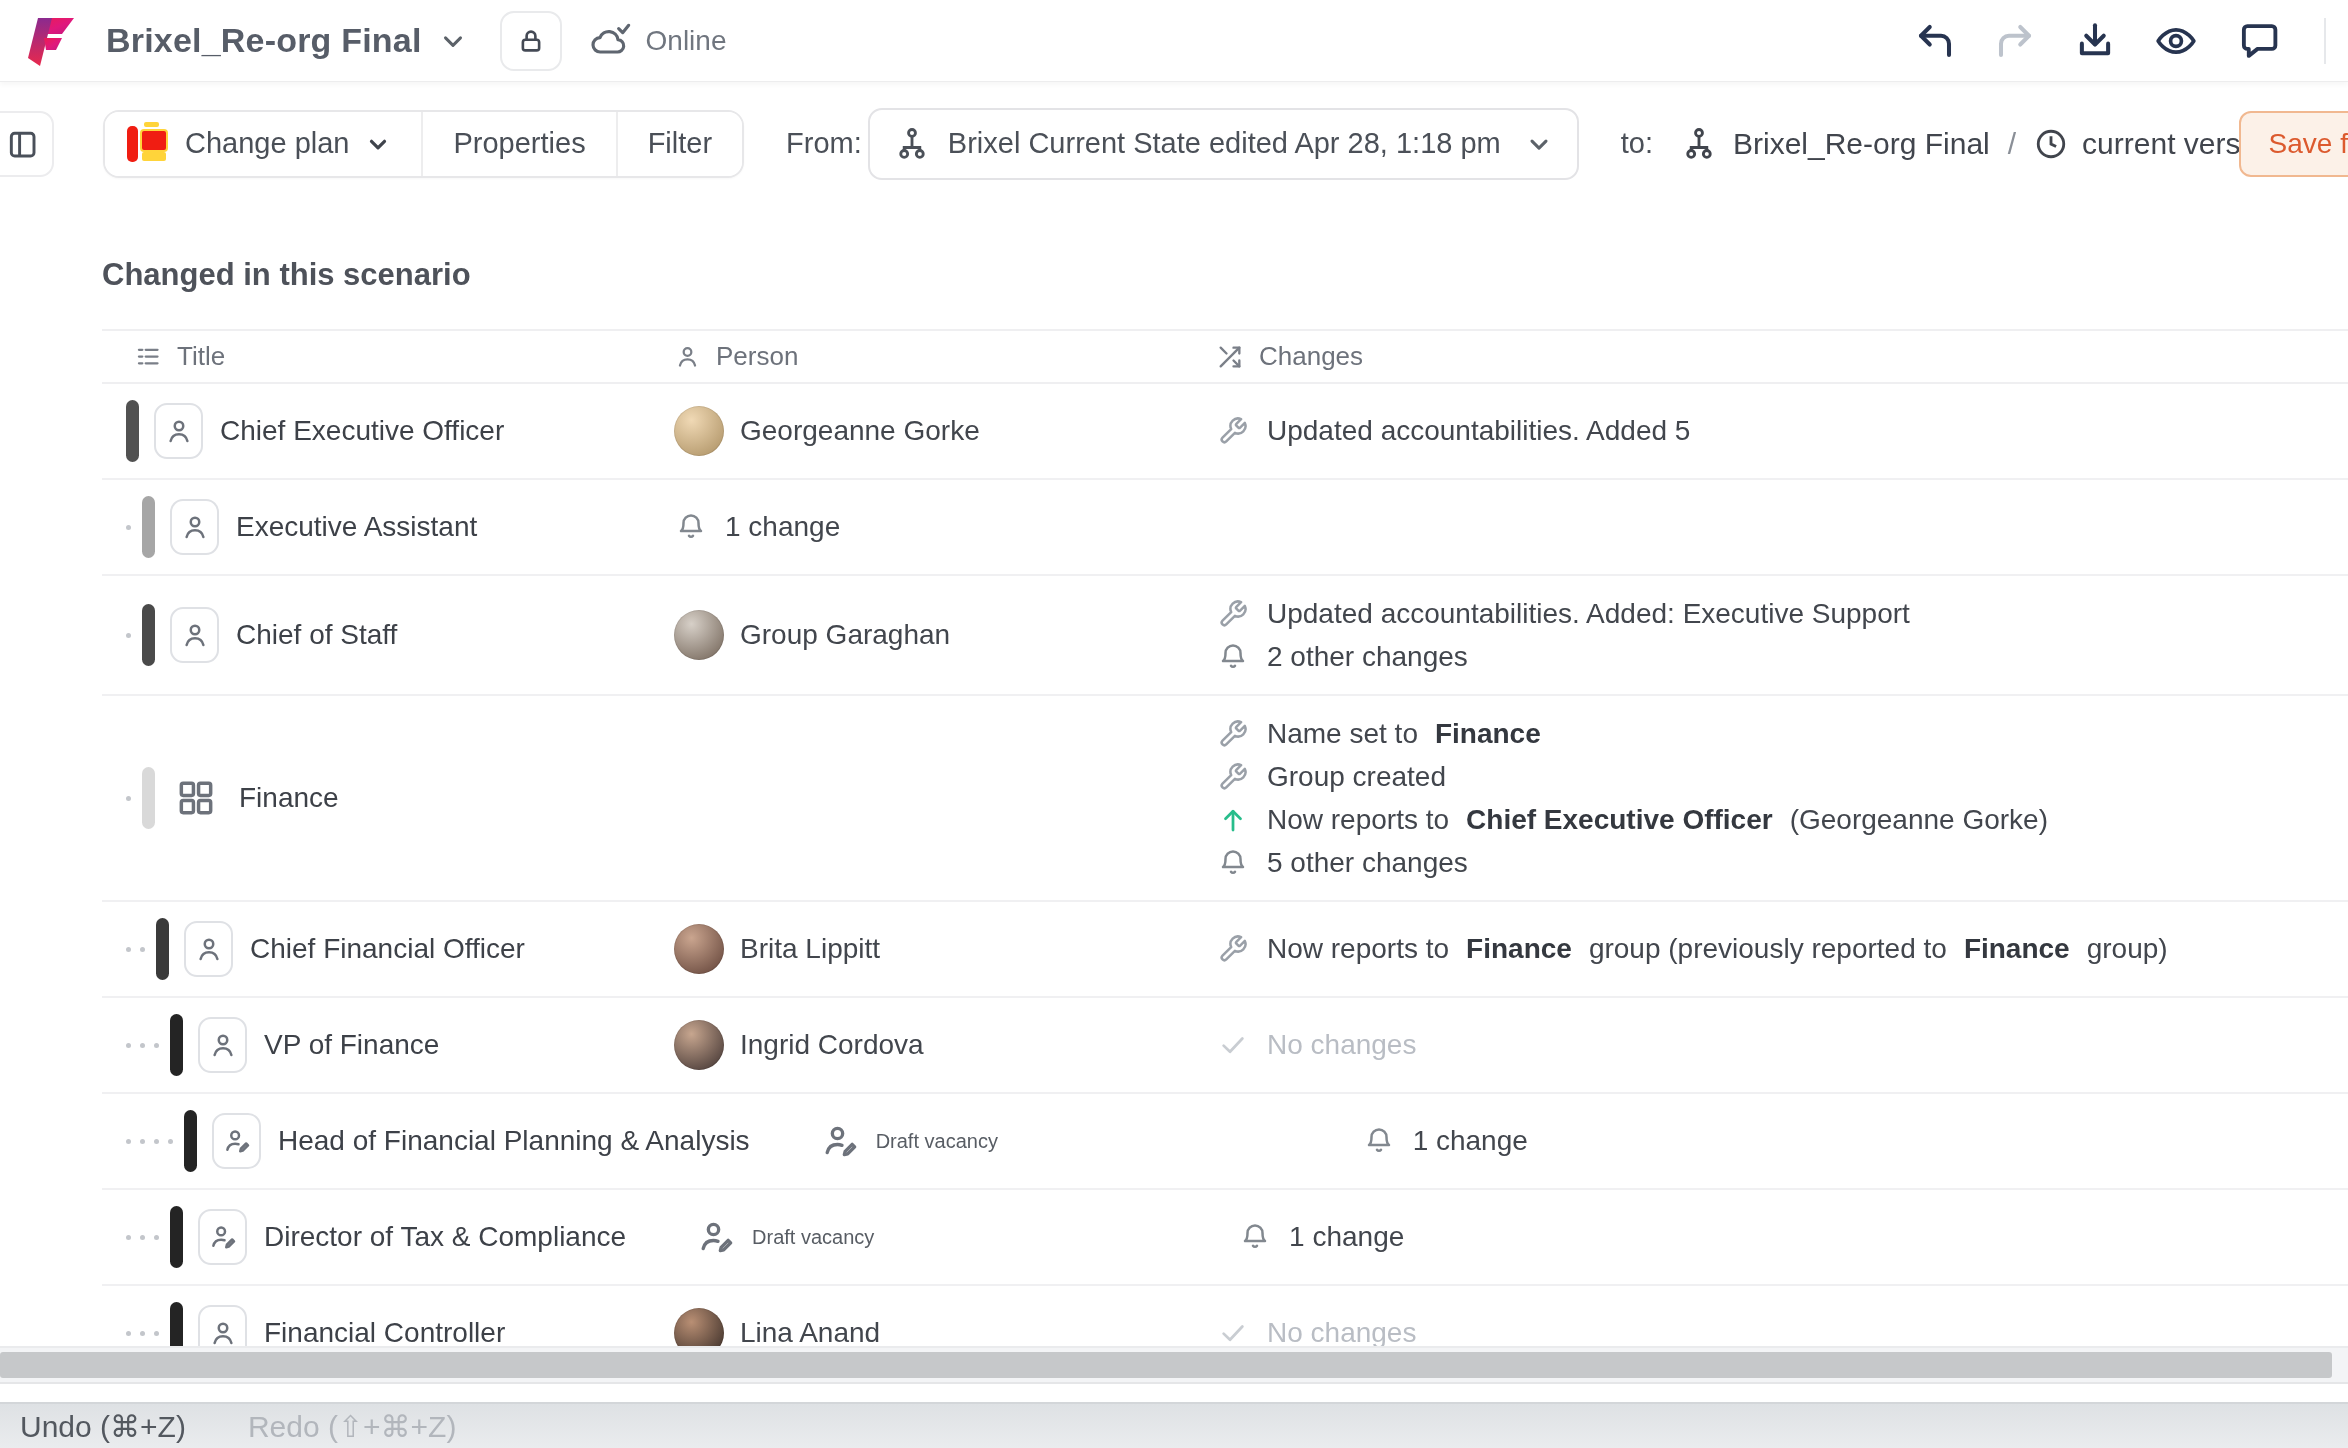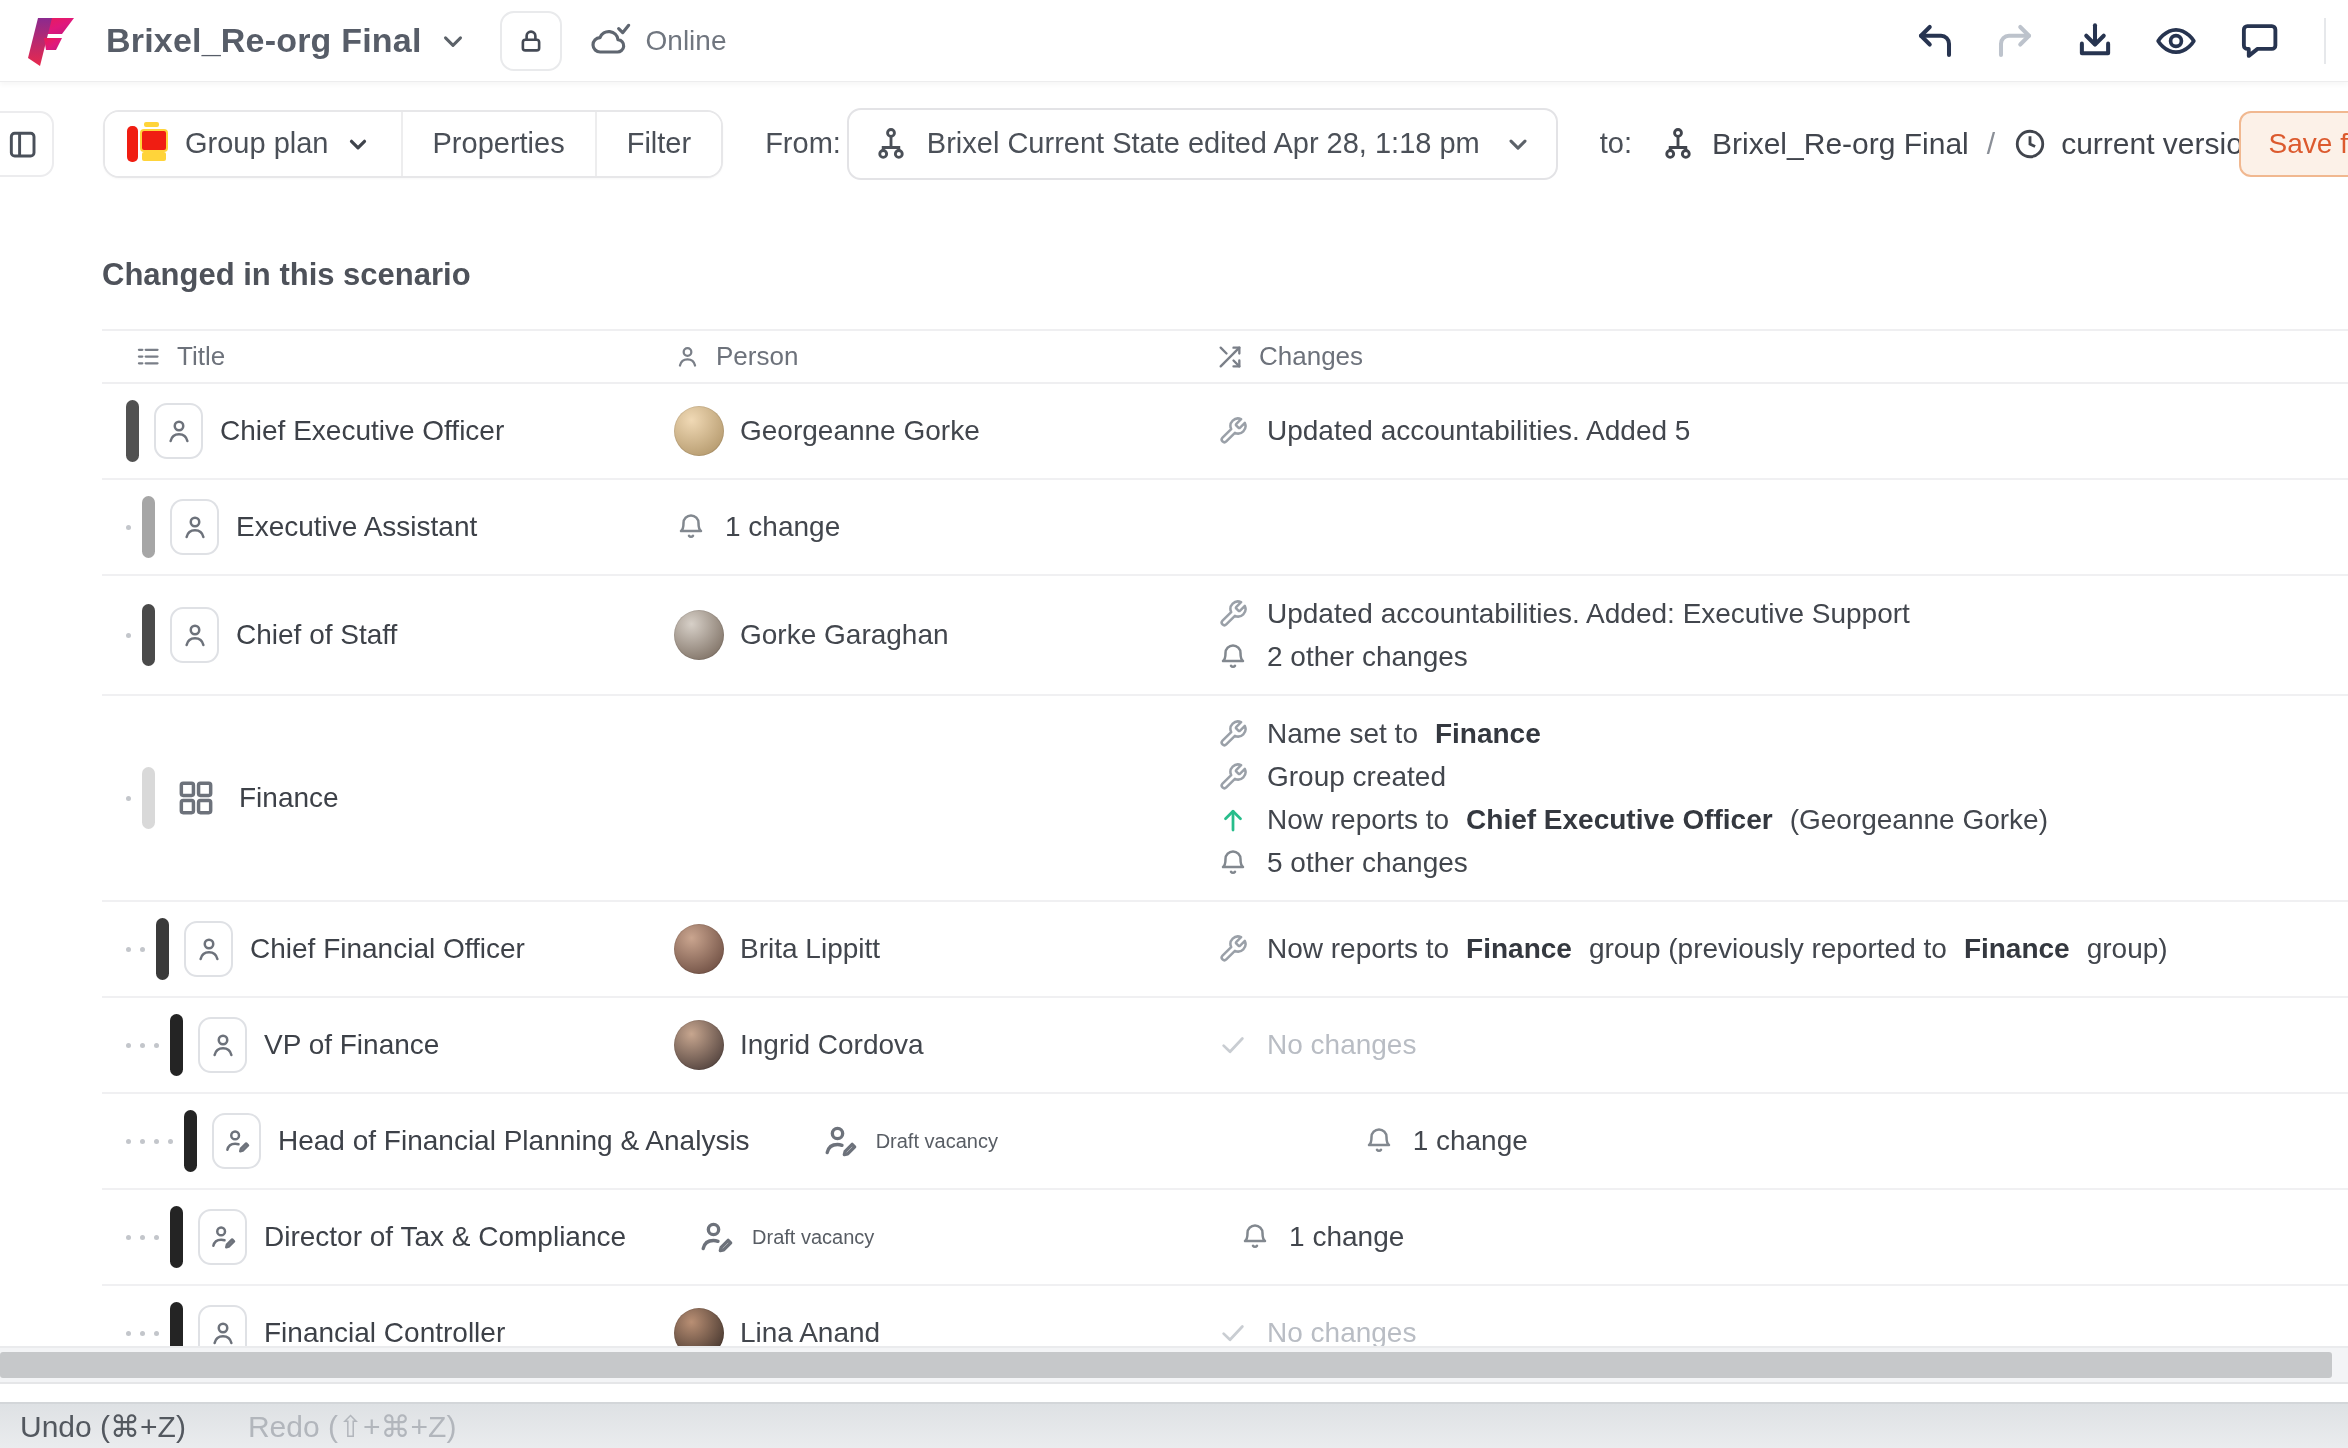--- a/index.html
+++ b/index.html
@@ -175,21 +175,21 @@
     </span>
 
     <div class="btn-group">
       <span class="seg">
         <span class="cp-icon">
           <i style="left:0;top:4px;width:11px;height:36px;border-radius:5px;background:#f01d12;"></i>
           <i style="left:17px;top:0;width:15px;height:5px;border-radius:2px;background:#ffd43a;"></i>
           <i style="left:15px;top:9px;width:24px;height:19px;border-radius:2px;background:#f01d12;box-shadow:0 0 0 2px #ffd43a;"></i>
           <i style="left:15px;top:30px;width:24px;height:9px;border-radius:2px;background:#ffd43a;"></i>
         </span>
-        <span>Group plan</span>
+        <span>Change plan</span>
         <span class="chev">
           <svg width="26" height="26" viewBox="0 0 24 24" fill="none" stroke="currentColor" stroke-width="3" stroke-linecap="round" stroke-linejoin="round">
               <polyline points="6 9.5 12 15.5 18 9.5"></polyline>
             </svg>
         </span>
       </span>
       <span class="seg">
         <span>Properties</span>
       </span>
       <span class="seg">
@@ -342,21 +342,21 @@
               <span class="iconbox">
                 <svg width="30" height="30" viewBox="0 0 24 24" fill="none" stroke="currentColor" stroke-width="2" stroke-linecap="round" stroke-linejoin="round">
                   <circle cx="12" cy="8" r="3.4"></circle>
                   <path d="M5.3 20c.8-3.7 3.5-5.5 6.7-5.5s5.9 1.8 6.7 5.5"></path>
                 </svg>
               </span>
               <span class="title-text">Chief of Staff</span>
             </div>
             <div class="cell-person">
               <span class="avatar" style="background: radial-gradient(circle at 35% 28%, rgb(215, 208, 200), rgb(110, 95, 82));"></span>
-              <span class="person-name">Gorke Garaghan</span>
+              <span class="person-name">Group Garaghan</span>
             </div>
             <div class="cell-changes">
               <div class="change-line">
                 <span class="cicon c-wrench">
                   <svg width="30" height="30" viewBox="0 0 24 24" fill="none" stroke="currentColor" stroke-width="2" stroke-linecap="round" stroke-linejoin="round">
                     <path d="M14.7 6.3a1 1 0 0 0 0 1.4l1.6 1.6a1 1 0 0 0 1.4 0l3.77-3.77a6 6 0 0 1-7.94 7.94l-6.91 6.91a2.12 2.12 0 0 1-3-3l6.91-6.91a6 6 0 0 1 7.94-7.94l-3.76 3.76z"></path>
                   </svg>
                 </span>
                 <span>Updated accountabilities. Added: Executive Support</span>
               </div>

